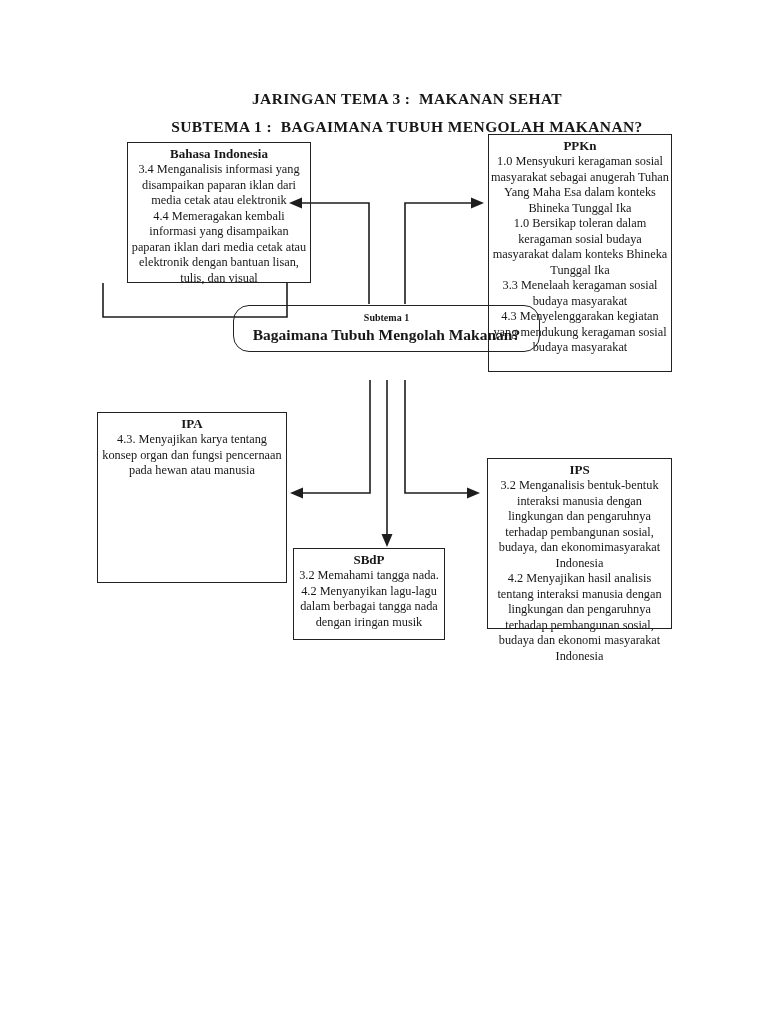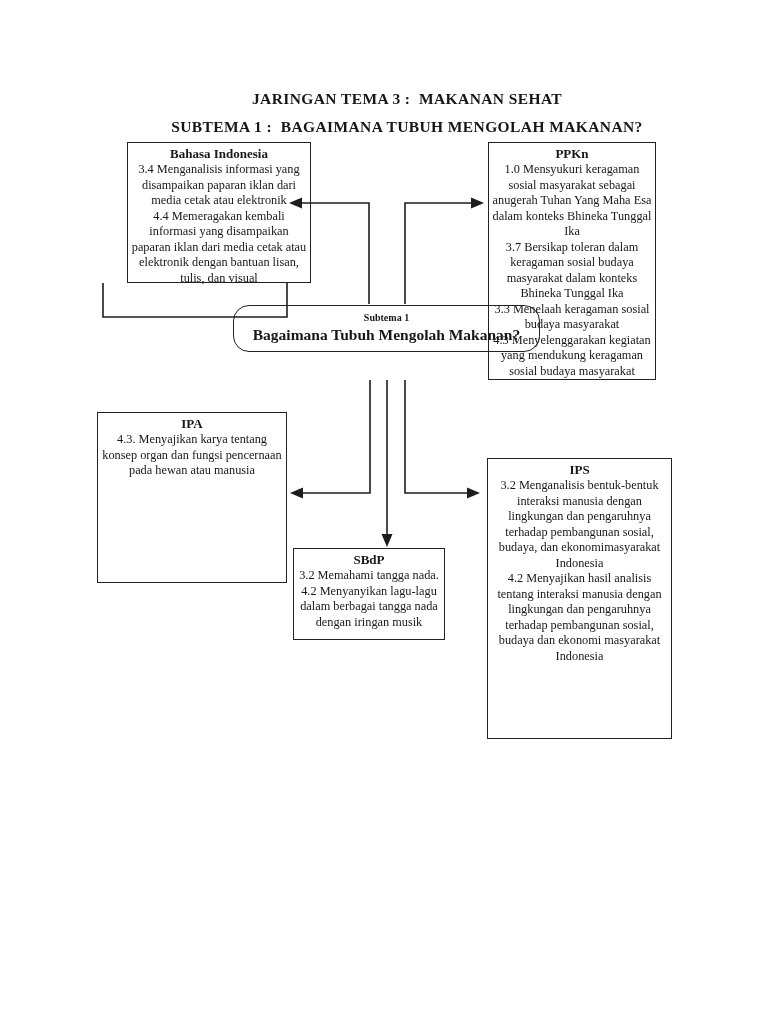--- a/index.html
+++ b/index.html
@@ -31,24 +31,24 @@
   }
   .center-line1 { font-weight:bold; font-size:10px; line-height:17px; }
   .center-line2 { font-weight:bold; font-size:15.5px; line-height:18px; }
 
   svg.connectors { position:absolute; left:0; top:0; width:768px; height:1024px; }
   svg.connectors polyline { fill:none; stroke:#1d1d1d; stroke-width:1.6; }
   svg.connectors polygon  { fill:#1d1d1d; stroke:none; }
 
   
   .box-bi   { left:103px; top:142px; width:184px; height:141px;margin-left:24px; }
-  .box-ppkn { left:488px; top:142px; width:168px; height:238px; }
+  .box-ppkn { left:488px; top:134px; width:184px; height:238px; }
   .box-ipa  { left:97px;  top:412px; width:190px; height:171px; }
   .box-sbdp { left:293px; top:548px; width:152px; height:92px;  }
-  .box-ips  { left:487px; top:458px; width:185px; height:281px; }
+  .box-ips  { left:487px; top:458px; width:185px; height:171px; }
 </style>
 </head>
 <body>
 
 <div class="page">
 
   <svg class="connectors" viewBox="0 0 768 1024">
     <g>
       <polyline points="369,304 369,203 302,203"></polyline>
       <polygon points="289,203 302,197.5 302,208.5"></polygon>
@@ -81,21 +81,21 @@
 
   <div class="subject-box box-bi">
     <div class="box-title">Bahasa Indonesia</div>
     <div class="box-item">3.4 Menganalisis informasi yang disampaikan paparan iklan dari media cetak atau elektronik</div>
     <div class="box-item">4.4 Memeragakan kembali informasi yang disampaikan paparan iklan dari media cetak atau elektronik dengan bantuan lisan, tulis, dan visual</div>
   </div>
 
   <div class="subject-box box-ppkn">
     <div class="box-title">PPKn</div>
     <div class="box-item">1.0 Mensyukuri keragaman sosial masyarakat sebagai anugerah Tuhan Yang Maha Esa dalam konteks Bhineka Tunggal Ika</div>
-    <div class="box-item">3.7 Bersikap toleran dalam keragaman sosial budaya masyarakat dalam konteks Bhineka Tunggal Ika</div>
+    <div class="box-item">1.0 Bersikap toleran dalam keragaman sosial budaya masyarakat dalam konteks Bhineka Tunggal Ika</div>
     <div class="box-item">3.3 Menelaah keragaman sosial budaya masyarakat</div>
     <div class="box-item">4.3 Menyelenggarakan kegiatan yang mendukung keragaman sosial budaya masyarakat</div>
   </div>
 
   <div class="center-node">
     <div class="center-line1">Subtema 1</div>
     <div class="center-line2">Bagaimana Tubuh Mengolah Makanan?</div>
   </div>
 
   <div class="subject-box box-ipa">

